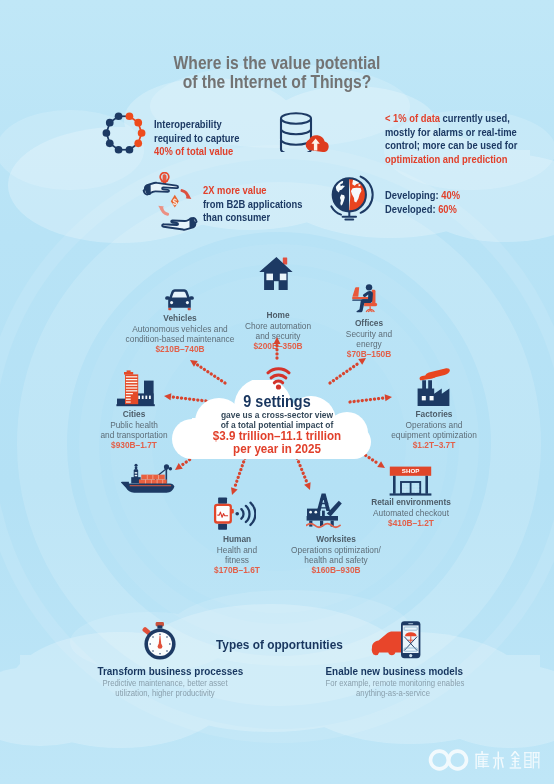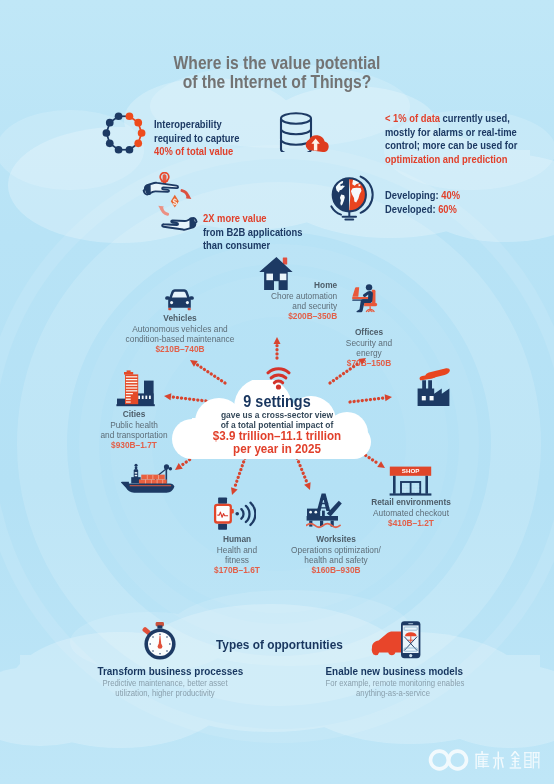--- a/index.html
+++ b/index.html
@@ -175,21 +175,21 @@
     </g>
 
     <path d="M34.8 22.8 l4.0 6.4 l-4.0 6.4 l-4.0 -6.4 z" fill="#e8642e"></path>
     <text x="34.8" y="32.6" font-family="Liberation Sans,sans-serif" font-size="8.4" font-weight="bold" fill="#f8e9df" text-anchor="middle">$</text>
 
     <path d="M42.0 18.6 a7.6 7.6 0 0 1 5.9 6.2" fill="none" stroke="#dc5040" stroke-width="3.0" stroke-linecap="round"></path>
     <path d="M51.3 27.0 l-5.6 -0.7 l3.1 -4.0 z" fill="#dc5040"></path>
     <path d="M27.6 42.2 a7.6 7.6 0 0 1 -5.9 -6.2" fill="none" stroke="#eb9184" stroke-width="3.0" stroke-linecap="round"></path>
     <path d="M18.3 33.8 l5.6 0.7 l-3.1 4.0 z" fill="#eb9184"></path>
   </svg>
-  <div class="hl hl-text" style="left:203px;top:184px;margin-top:28px;">
+  <div class="hl hl-text" style="left:203px;top:184px;">
     <div class="red">2X more value</div>
     <div>from B2B applications</div>
     <div>than consumer</div>
   </div>
 
   <svg class="abs" style="left:171px;top:380px;width:206px;height:82px;z-index:2" viewBox="0 0 206 82">
     <g fill="#ffffff">
       <circle cx="21" cy="59" r="20"></circle>
       <circle cx="48" cy="42" r="24"></circle>
       <circle cx="92" cy="27" r="29"></circle>
@@ -545,47 +545,55 @@
 
   <div class="setting" style="left:105px;top:313px;width:150px;">
     <div class="txt">
       <div class="s-name">Vehicles</div>
       <div class="s-desc">Autonomous vehicles and</div>
       <div class="s-desc">condition-based maintenance</div>
       <div class="s-val">$210B–740B</div>
     </div>
   </div>
 
-  <div class="setting" style="left:214px;top:280px;width:128px;text-align:right;">
+  <div class="setting" style="left:214px;top:310px;width:128px;">
     <div class="txt">
       <div class="s-name">Home</div>
       <div class="s-desc">Chore automation</div>
       <div class="s-desc">and security</div>
       <div class="s-val">$200B–350B</div>
     </div>
   </div>
 
-  <div class="setting" style="left:305px;top:318px;width:128px;margin-top:9px;">
+  <div class="setting" style="left:305px;top:318px;width:128px;">
     <div class="txt">
       <div class="s-name">Offices</div>
       <div class="s-desc">Security and</div>
       <div class="s-desc">energy</div>
       <div class="s-val">$70B–150B</div>
     </div>
   </div>
 
   <div class="setting" style="left:70px;top:409px;width:128px;text-align:center;">
     <div class="txt">
       <div class="s-name">Cities</div>
       <div class="s-desc">Public health</div>
       <div class="s-desc">and transportation</div>
       <div class="s-val">$930B–1.7T</div>
     </div>
   </div>
 
+  <div class="setting" style="left:364px;top:409px;width:140px;">
+    <div class="txt">
+      <div class="s-name">Factories</div>
+      <div class="s-desc">Operations and</div>
+      <div class="s-desc">equipment optimization</div>
+      <div class="s-val">$1.2T–3.7T</div>
+    </div>
+  </div>
 
 
   <div class="setting" style="left:182px;top:534px;width:110px;">
     <div class="txt">
       <div class="s-name">Human</div>
       <div class="s-desc">Health and</div>
       <div class="s-desc">fitness</div>
       <div class="s-val">$170B–1.6T</div>
     </div>
   </div>

